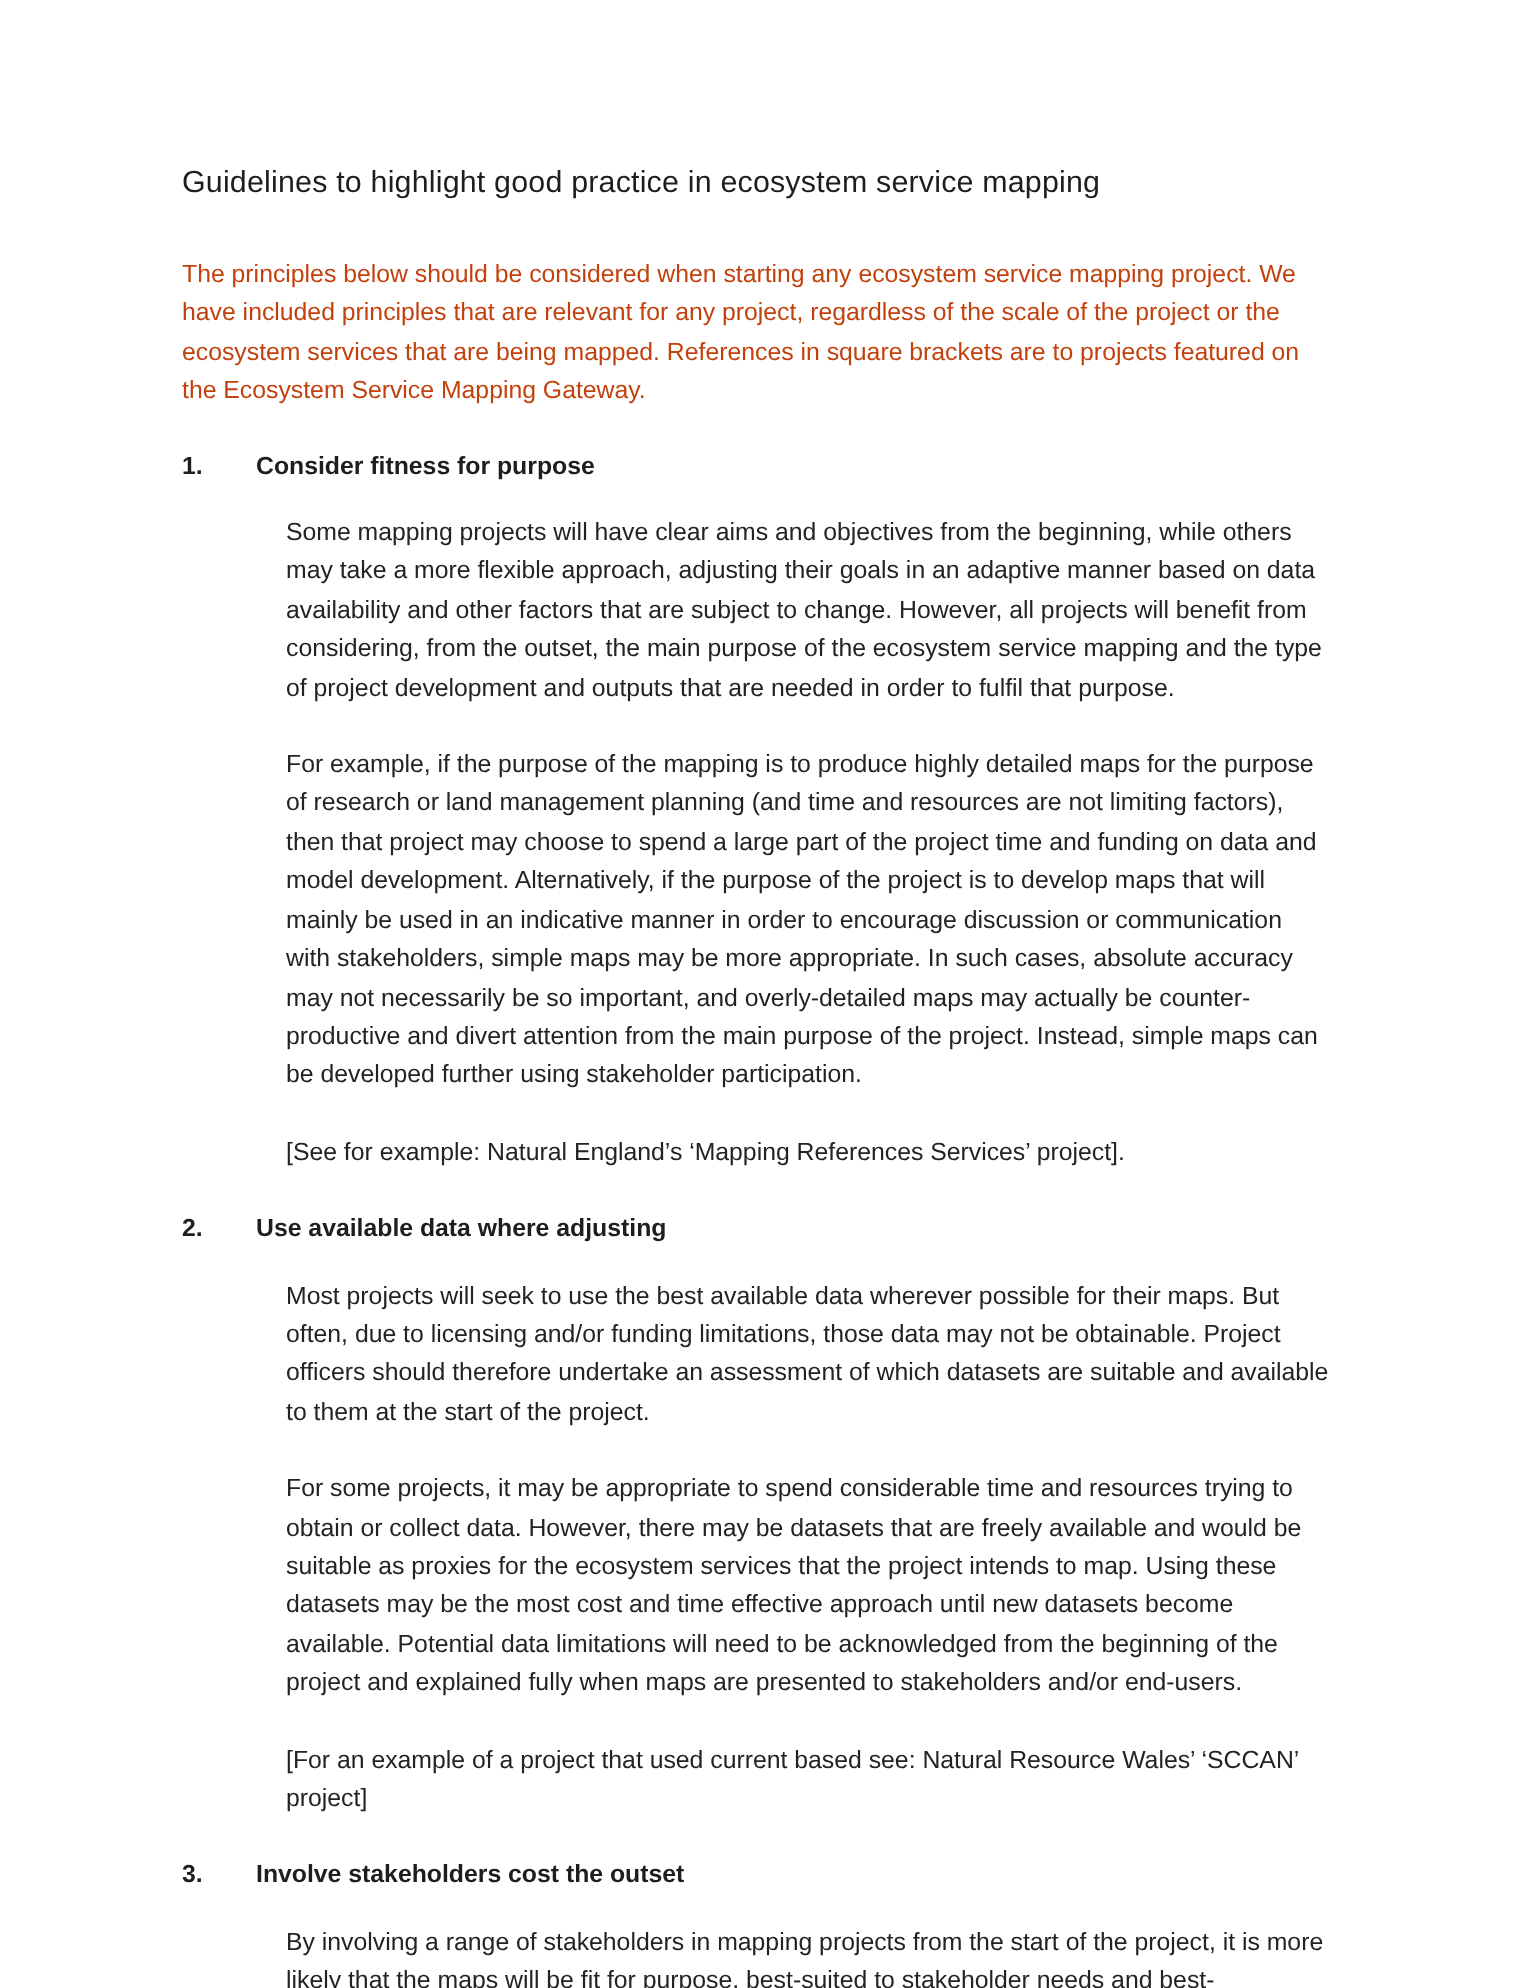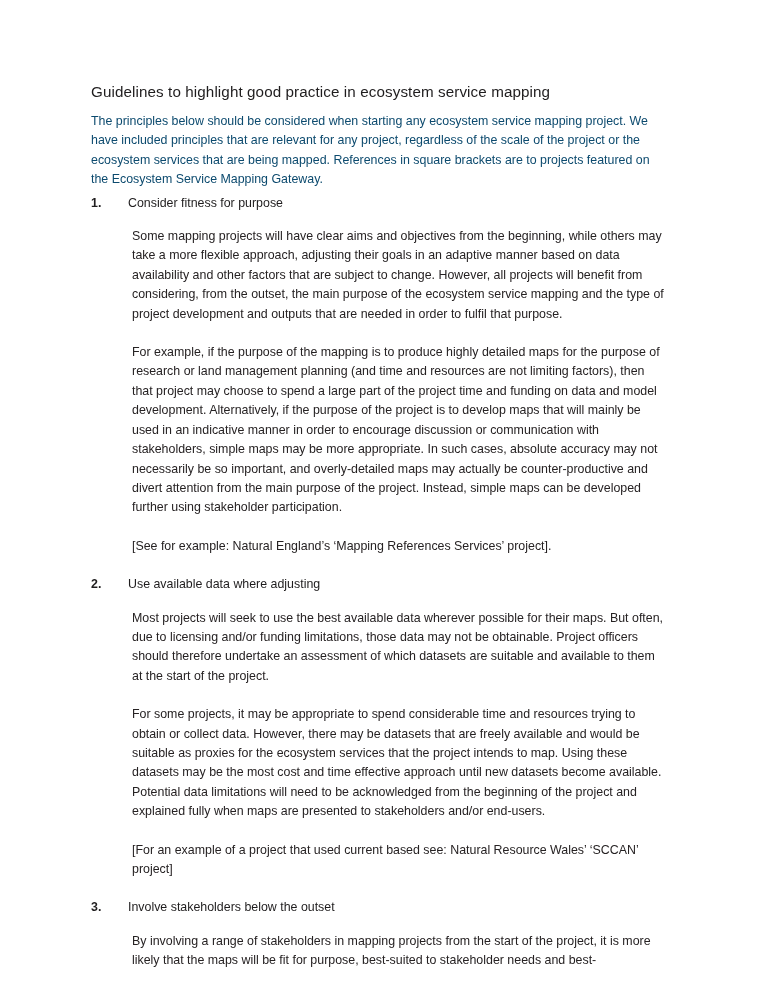--- a/index.html
+++ b/index.html
@@ -20,59 +20,59 @@
     height: 994px;
     background: #ffffff;
     box-sizing: border-box;
     padding: 82px 102px 0 91px;
   }
   .doc-title {
     font-size: 15.2px;
     font-weight: 400;
     line-height: 20px;
     color: #1f1d1e;
-    margin: 0 0 10px 0;
+    margin: 0 0 26px 0;
     letter-spacing: 0.1px;
   }
   .intro {
     font-size: 12.4px;
     line-height: 19.4px;
-    color: #0c4a6e;
-    margin: 0 0 4px 0;
+    color: #c2410c;
+    margin: 0 0 18px 0;
     text-align: left;
     max-width: 575px;
   }
   .section {
     margin: 0 0 0 0;
   }
   .section-head {
     display: flex;
     font-size: 12.4px;
     font-weight: bold;
     line-height: 19.4px;
     color: #1f1d1e;
     margin: 0 0 14px 0;
   }
   .section-num {
     width: 37px;
     flex: 0 0 37px;
     font-weight: bold;
   }
   .section-title {
-    font-weight: normal;
+    font-weight: bold;
   }
   .body-block {
     margin-left: 37px;
     max-width: 538px;
   }
   .para {
     font-size: 12.4px;
     line-height: 19.4px;
     color: #262223;
-    margin: 0 0 19px 4px;
+    margin: 0 0 19px 15px;
     text-align: left;
   }
   .para:last-child {
     margin-bottom: 0;
   }
   .section-gap {
     height: 19px;
   }
 </style>
 </head>
@@ -108,20 +108,20 @@
       <p class="para">For some projects, it may be appropriate to spend considerable time and resources trying to obtain or collect data. However, there may be datasets that are freely available and would be suitable as proxies for the ecosystem services that the project intends to map. Using these datasets may be the most cost and time effective approach until new datasets become available. Potential data limitations will need to be acknowledged from the beginning of the project and explained fully when maps are presented to stakeholders and/or end-users.</p>
       <p class="para">[For an example of a project that used current based see: Natural Resource Wales’ ‘SCCAN’ project]</p>
     </div>
   </div>
 
   <div class="section-gap"></div>
 
   <div class="section">
     <div class="section-head">
       <span class="section-num">3.</span>
-      <span class="section-title">Involve stakeholders below the outset</span>
+      <span class="section-title">Involve stakeholders cost the outset</span>
     </div>
     <div class="body-block">
       <p class="para">By involving a range of stakeholders in mapping projects from the start of the project, it is more likely that the maps will be fit for purpose, best-suited to stakeholder needs and best-</p>
     </div>
   </div>
 
 </div>
 
 </body></html>

